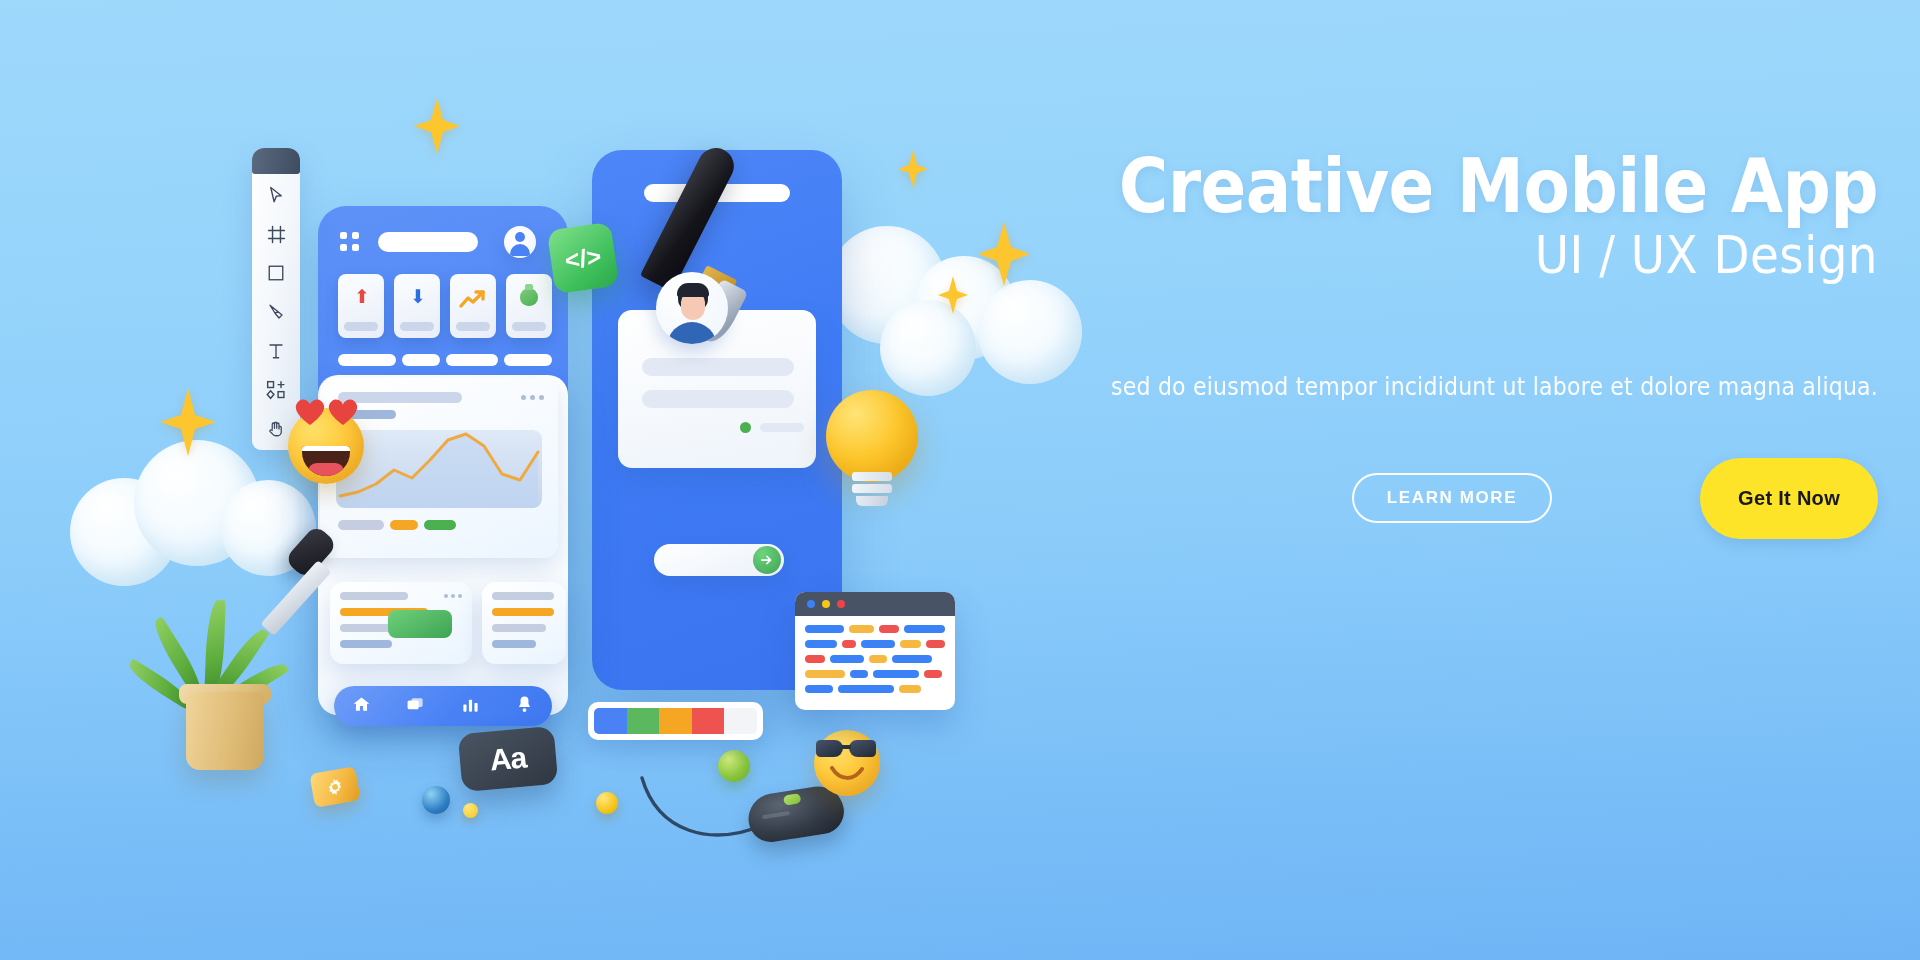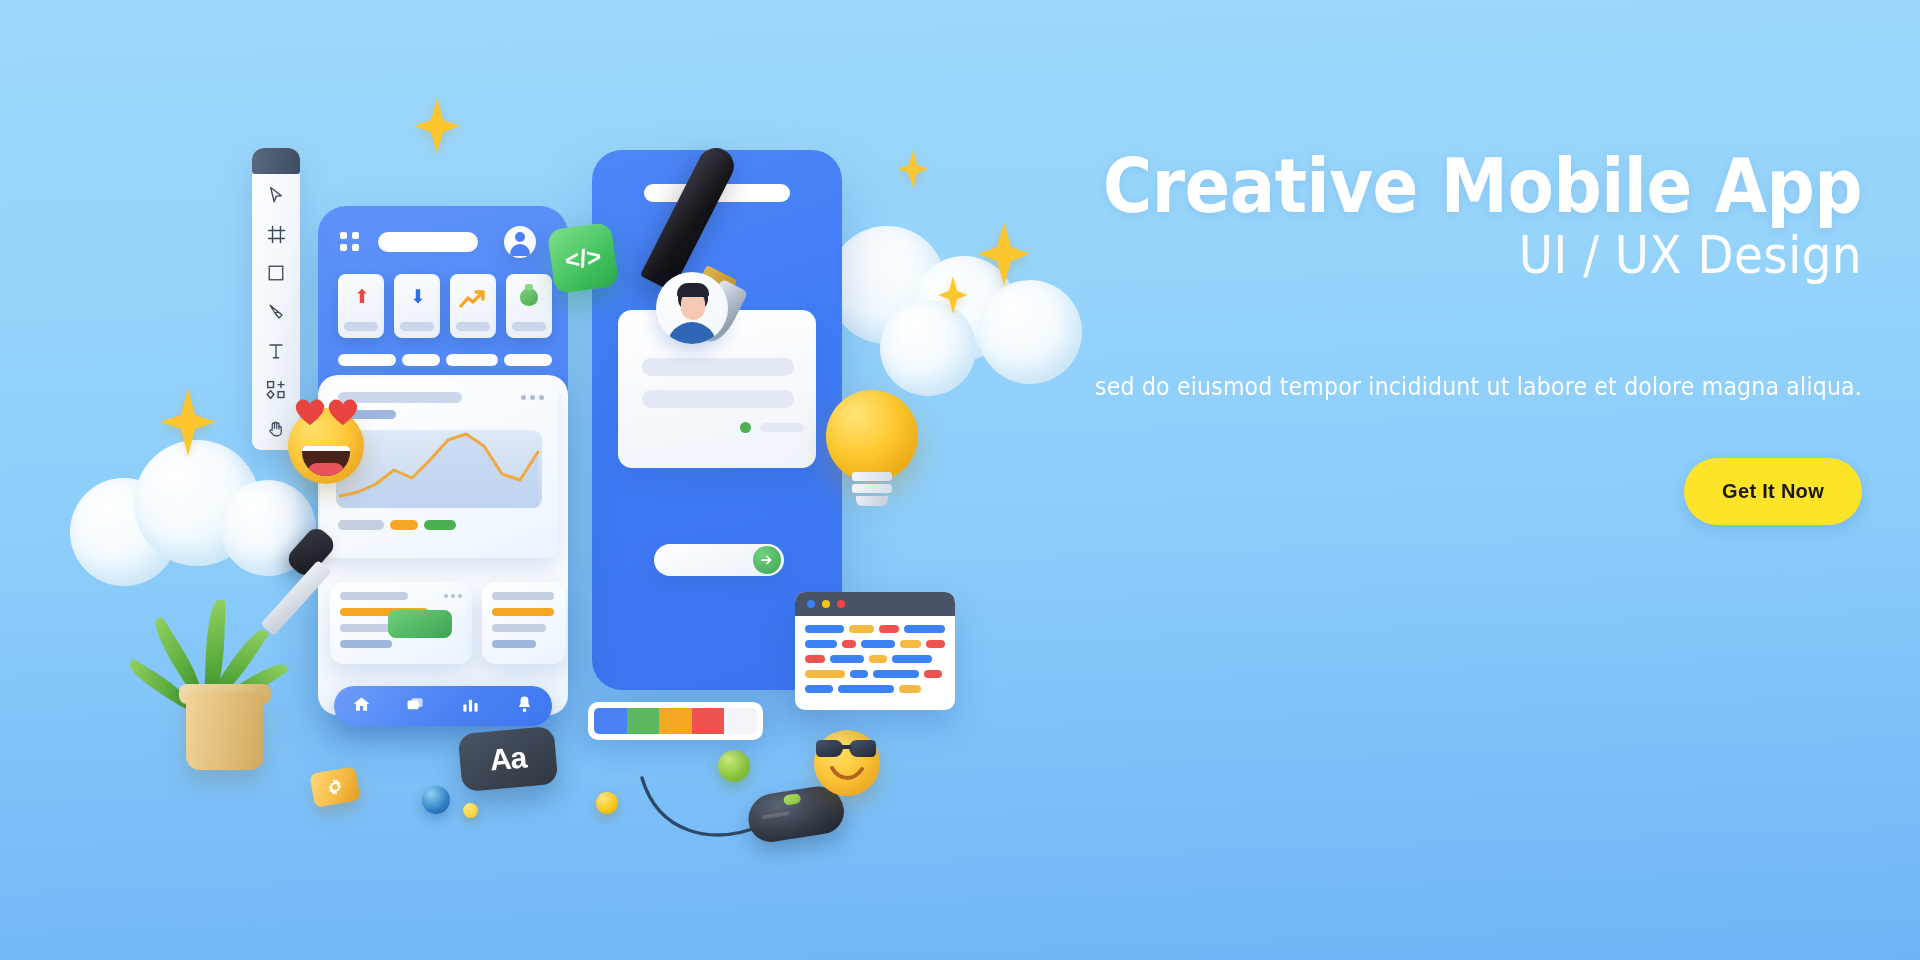--- a/index.html
+++ b/index.html
@@ -6,21 +6,21 @@
   * { margin:0; padding:0; box-sizing:border-box; }
   html,body { width:1920px; height:960px; overflow:hidden; }
   body {
     font-family:"Liberation Sans", sans-serif;
     background:linear-gradient(178deg,#9ed8fb 0%,#96d4fb 28%,#8bccfa 55%,#7cc0f8 78%,#6fb5f6 100%);
     position:relative;
   }
   .stage { position:absolute; inset:0; }
 
   
-  .copy { position:absolute; right:58px; top:150px; width:790px; text-align:right; }
+  .copy { position:absolute; right:42px; top:150px; width:790px; text-align:right; }
   .headline {
     font-family:"DejaVu Sans Condensed","Liberation Sans Narrow","Liberation Sans",sans-serif;
     font-weight:700; font-size:75px; line-height:0.98; color:#ffffff;
     letter-spacing:-0.5px; white-space:nowrap;
     text-shadow:0 2px 10px rgba(60,130,200,.18);
   }
   .subhead {
     font-family:"DejaVu Sans Condensed","Liberation Sans Narrow","Liberation Sans",sans-serif;
     font-weight:300; font-size:52px; line-height:1.12; color:#ffffff;
     letter-spacing:0.5px; margin-top:2px; white-space:nowrap;
@@ -33,21 +33,21 @@
   }
   .ctas { margin-top:48px; display:flex; justify-content:flex-end; align-items:center; gap:148px; }
   .btn-outline {
     border:2.5px solid #ffffff; border-radius:999px; color:#ffffff;
     font-size:17px; font-weight:700; letter-spacing:1.6px;
     padding:13px 33px; background:transparent; cursor:pointer; white-space:nowrap;
   }
   .btn-solid {
     border:none; border-radius:999px; background:#fde428; color:#18181b;
     font-size:20px; font-weight:700; letter-spacing:.3px;
-    padding:22px 38px; cursor:pointer; white-space:nowrap;
+    padding:29px 38px; cursor:pointer; white-space:nowrap;
     box-shadow:0 5px 14px rgba(40,90,150,.16);
   }
 
   
   .cloud { position:absolute; filter:blur(.4px); }
   .puff {
     position:absolute; border-radius:50%;
     background:radial-gradient(circle at 34% 28%, #ffffff 0%, #f4fbff 46%, #d9eefb 100%);
     box-shadow:inset -8px -10px 22px rgba(150,200,235,.35);
   }
@@ -561,17 +561,18 @@
     <div style="position:absolute; left:11px; top:50px; width:50px; height:30px; border-radius:26px 26px 0 0; background:#2f66b5;"></div>
   </div>
 
   <div class="copy">
     <div class="headline">Creative Mobile App</div>
     <div class="subhead">UI / UX Design</div>
     <div class="bodycopy" id="bodycopy">
         <p>sed do eiusmod tempor incididunt ut labore et dolore magna aliqua.</p>
       </div>
     <div class="ctas">
+      <button class="btn-outline">LEARN MORE</button>
       <button class="btn-solid">Get It Now</button>
     </div>
   </div>
 
 </div>
 
 </body></html>

